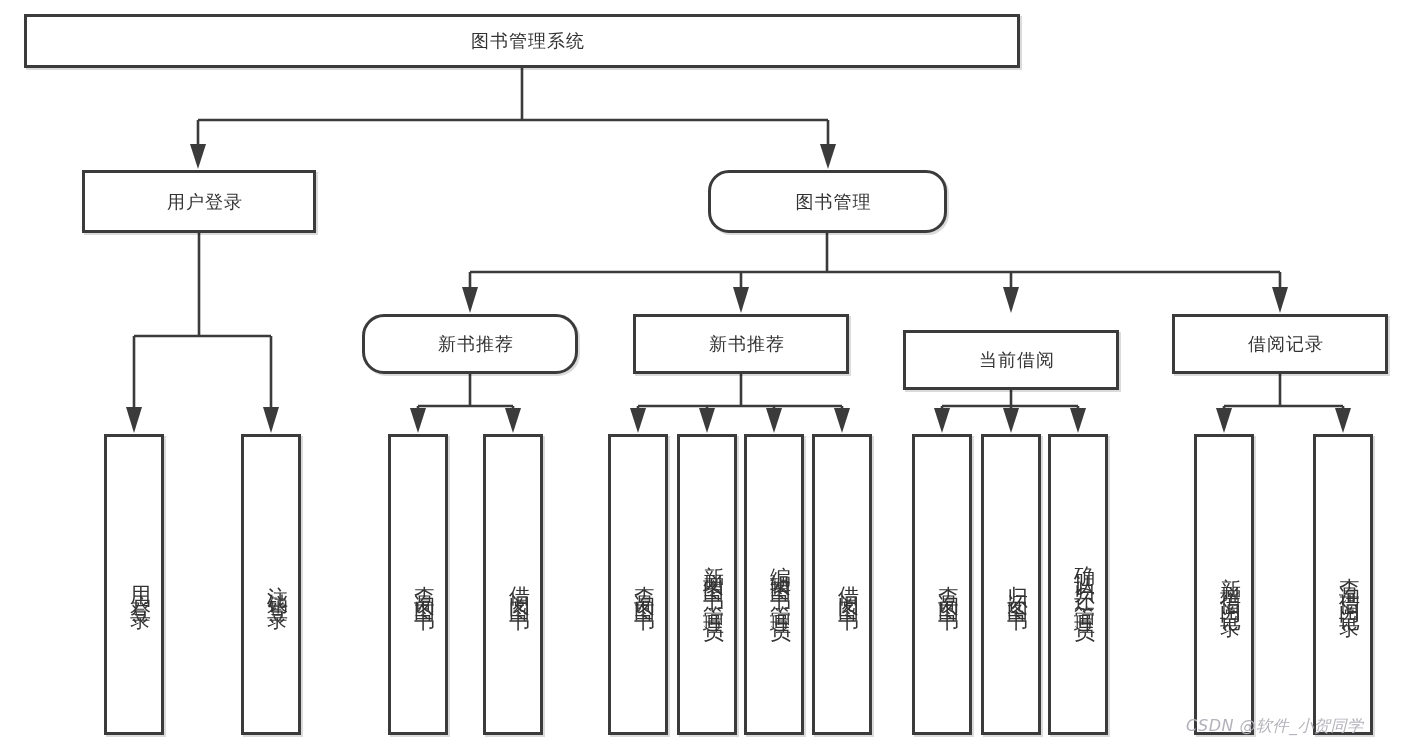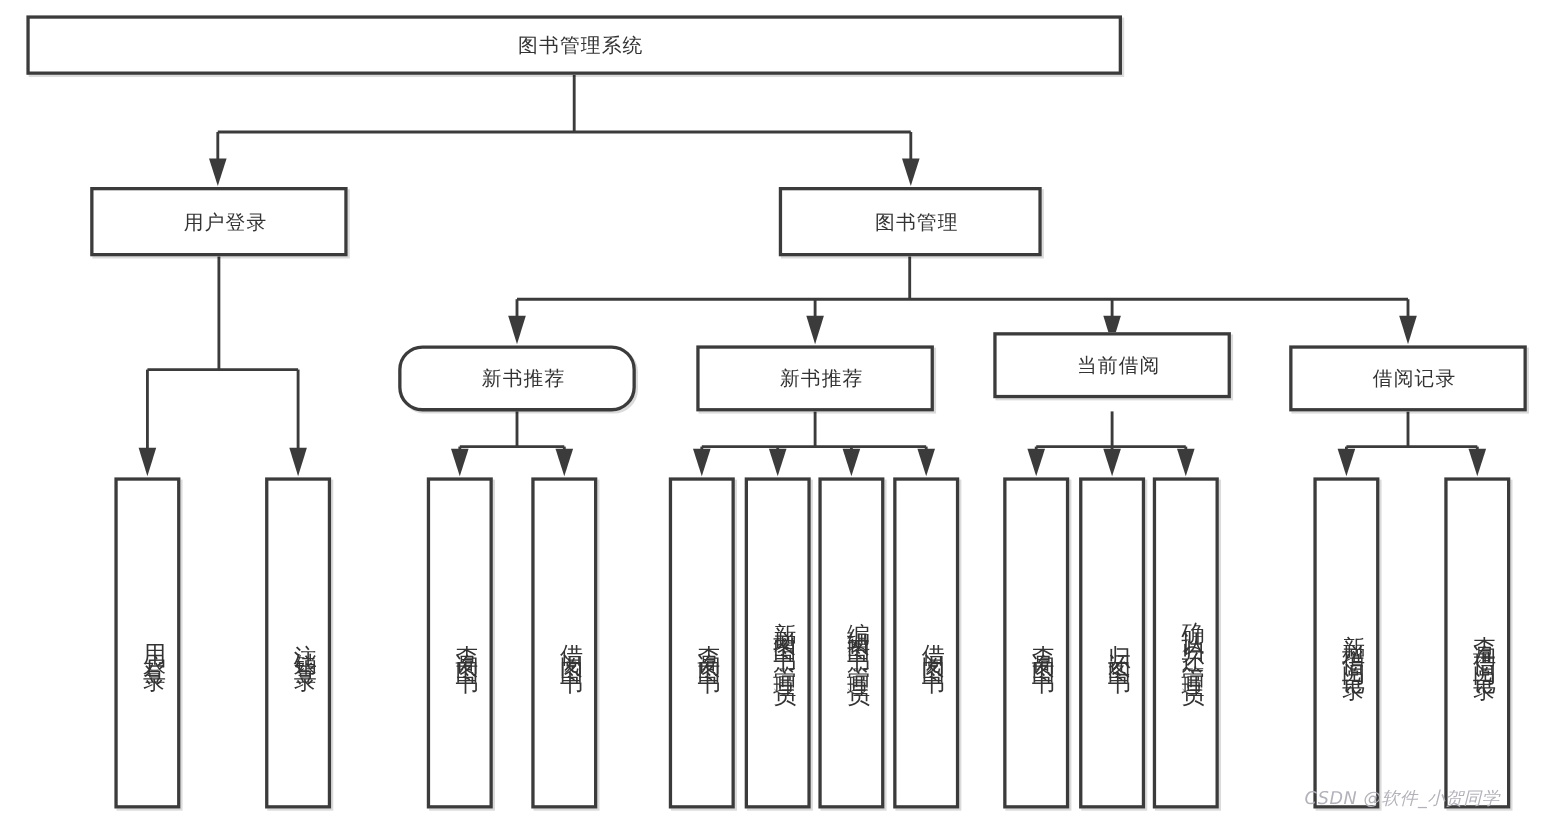--- a/index.html
+++ b/index.html
@@ -118,25 +118,25 @@
     <path d="M1224 406 H1343"></path>
     <path d="M1224 406 V410"></path>
       <polygon points="1216,408 1232,408 1224,433"></polygon>
     <path d="M1343 406 V410"></path>
       <polygon points="1335,408 1351,408 1343,433"></polygon>
   </svg>
 
   <div class="node h-node" style="left:24px;top:14px;width:996px;height:54px;">图书管理系统</div>
 
   <div class="node h-node" style="left:82px;top:170px;width:234px;height:63px;">用户登录</div>
-  <div class="node h-node" style="left:708px;top:170px;width:239px;height:63px;">图书管理</div>
+  <div class="node h-node" style="left:708px;top:170px;width:239px;height:63px;border-radius:21px;">图书管理</div>
 
   <div class="node h-node" style="left:362px;top:314px;width:216px;height:60px;border-radius:22px;">新书推荐</div>
   <div class="node h-node" style="left:633px;top:314px;width:216px;height:60px;">新书推荐</div>
-  <div class="node h-node" style="left:903px;top:302px;width:216px;height:60px;">当前借阅</div>
+  <div class="node h-node" style="left:903px;top:330px;width:216px;height:60px;">当前借阅</div>
   <div class="node h-node" style="left:1172px;top:314px;width:216px;height:60px;">借阅记录</div>
 
   <div class="node v-node" style="left:104px;top:434px;width:60px;height:301px;">用户登录</div>
   <div class="node v-node" style="left:241px;top:434px;width:60px;height:301px;">注销登录</div>
 
   <div class="node v-node" style="left:388px;top:434px;width:60px;height:301px;">查询图书</div>
   <div class="node v-node" style="left:483px;top:434px;width:60px;height:301px;">借阅图书</div>
 
   <div class="node v-node" style="left:608px;top:434px;width:60px;height:301px;">查询图书</div>
   <div class="node v-node" style="left:677px;top:434px;width:60px;height:301px;">新增图书（管理员）</div>

